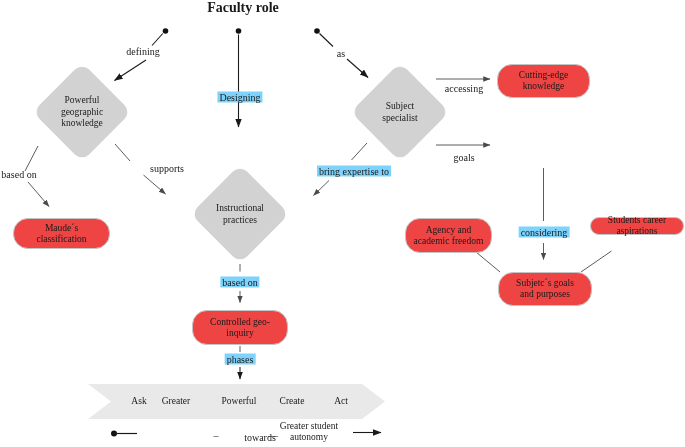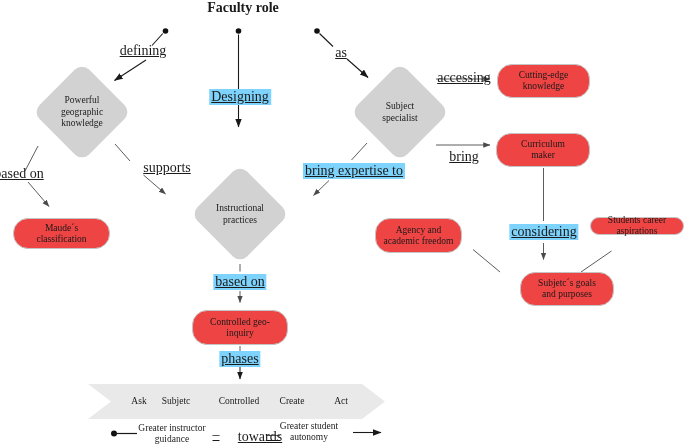--- a/index.html
+++ b/index.html
@@ -21,21 +21,21 @@
     transform:translate(-50%,-50%) rotate(-45deg);
     text-align:center;font-size:9.5px;line-height:11.5px;
   }
   .node-box{
     position:absolute;background:#ef4444;border:1px solid #c4c4c4;border-radius:15px;
     display:flex;align-items:center;justify-content:center;text-align:center;
     font-size:9.5px;line-height:11px;box-sizing:border-box;
   }
   .lbl{
     position:absolute;transform:translate(-50%,-50%);
-    font-size:14px;white-space:nowrap;text-decoration:underline;
+    font-size:10px;white-space:nowrap;
   }
   .lbl.bg{background:#7dd3fc;padding:0 2px;}
   .phase{
     position:absolute;transform:translate(-50%,-50%);
     font-size:9.5px;white-space:nowrap;
   }
   .legend-text{
     position:absolute;transform:translate(-50%,-50%);
     text-align:center;font-size:9.5px;line-height:11px;
   }
@@ -110,53 +110,49 @@
   <div class="diamond" style="left:365px;top:77px;">
     <div class="dlabel">Subject specialist</div>
   </div>
 
   <div class="node-box" style="left:13px;top:218px;width:97px;height:31px;padding:0 13px;">
     <span>Maude´s classification</span>
   </div>
   <div class="node-box" style="left:497px;top:64px;width:93px;height:34px;padding:0 10px;">
     <span>Cutting-edge knowledge</span>
   </div>
-  <div class="node-box" style="left:496px;top:133px;width:94px;height:34px;padding:0 16px;">
-    <span>Curriculum maker</span>
-  </div>
-  <div class="node-box" style="left:375px;top:218px;width:87px;height:35px;padding:9px 4px;">
+  <div class="node-box" style="left:405px;top:218px;width:87px;height:35px;padding:9px 4px;">
     <span>Agency and academic freedom</span>
   </div>
   <div class="node-box" style="left:590px;top:217px;width:94px;height:18px;padding:0 8px;">
     <span>Students career aspirations</span>
   </div>
-  <div class="node-box" style="left:520px;top:272px;width:94px;height:34px;padding:0 12px;">
+  <div class="node-box" style="left:498px;top:272px;width:94px;height:34px;padding:0 12px;">
     <span>Subjetc´s goals and purposes</span>
   </div>
   <div class="node-box" style="left:192px;top:310px;width:96px;height:35px;padding:4px 15px;">
     <span>Controlled geo-inquiry</span>
   </div>
 
   <div class="lbl" style="left:143px;top:51px;">defining</div>
   <div class="lbl bg" style="left:240px;top:97px;">Designing</div>
   <div class="lbl" style="left:341px;top:53px;">as</div>
   <div class="lbl" style="left:19px;top:174px;">based on</div>
   <div class="lbl" style="left:143px;top:168px;padding-left:48px;">supports</div>
   <div class="lbl bg" style="left:354px;top:171px;">bring expertise to</div>
-  <div class="lbl" style="left:464px;top:78px;">accessing</div>
-  <div class="lbl" style="left:464px;top:157px;">bring</div>
+  <div class="lbl" style="left:464px;top:88px;">accessing</div>
+  <div class="lbl" style="left:464px;top:157px;">goals</div>
   <div class="lbl bg" style="left:544px;top:232px;">considering</div>
   <div class="lbl bg" style="left:240px;top:282px;">based on</div>
   <div class="lbl bg" style="left:240px;top:359px;">phases</div>
 
   <span class="phase" style="left:139px;top:401px;text-align:center;">Ask</span>
-  <span class="phase" style="left:176px;top:401px;">Subjetc</span>
-  <span class="phase" style="left:239px;top:401px;">Controlled</span>
+  <span class="phase" style="left:176px;top:401px;">Greater</span>
+  <span class="phase" style="left:239px;top:401px;">Powerful</span>
   <span class="phase" style="left:292px;top:401px;">Create</span>
   <span class="phase" style="left:341px;top:401px;">Act</span>
 
-  <div class="legend-text" style="left:172px;top:434px;width:84px;">Greater instructor guidance</div>
   <div class="lbl" style="left:216px;top:435px;">–</div>
   <div class="lbl" style="left:246px;top:437px;padding-left:28px;">towards</div>
   <div class="lbl" style="left:273px;top:435px;">—</div>
   <div class="legend-text" style="left:309px;top:432px;width:72px;">Greater student autonomy</div>
 
 </div>
 
 </body></html>

